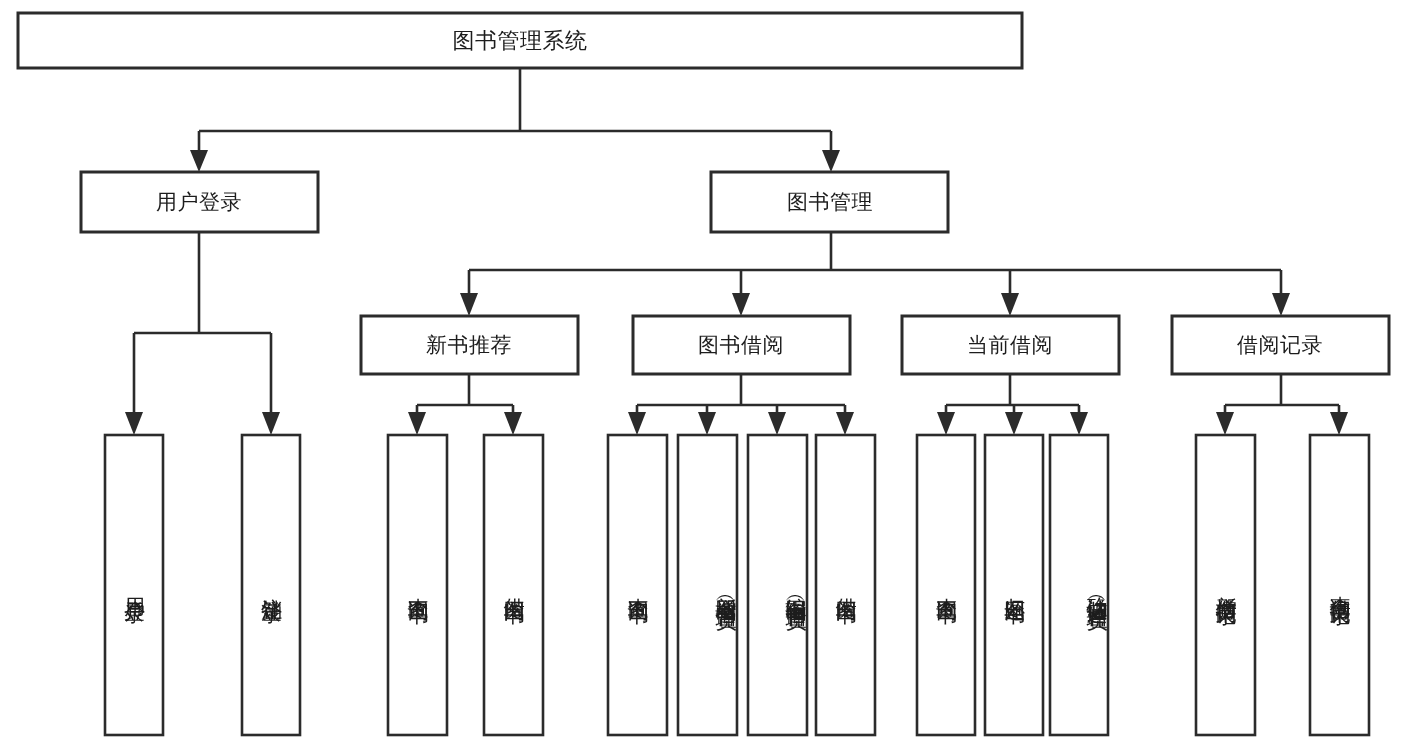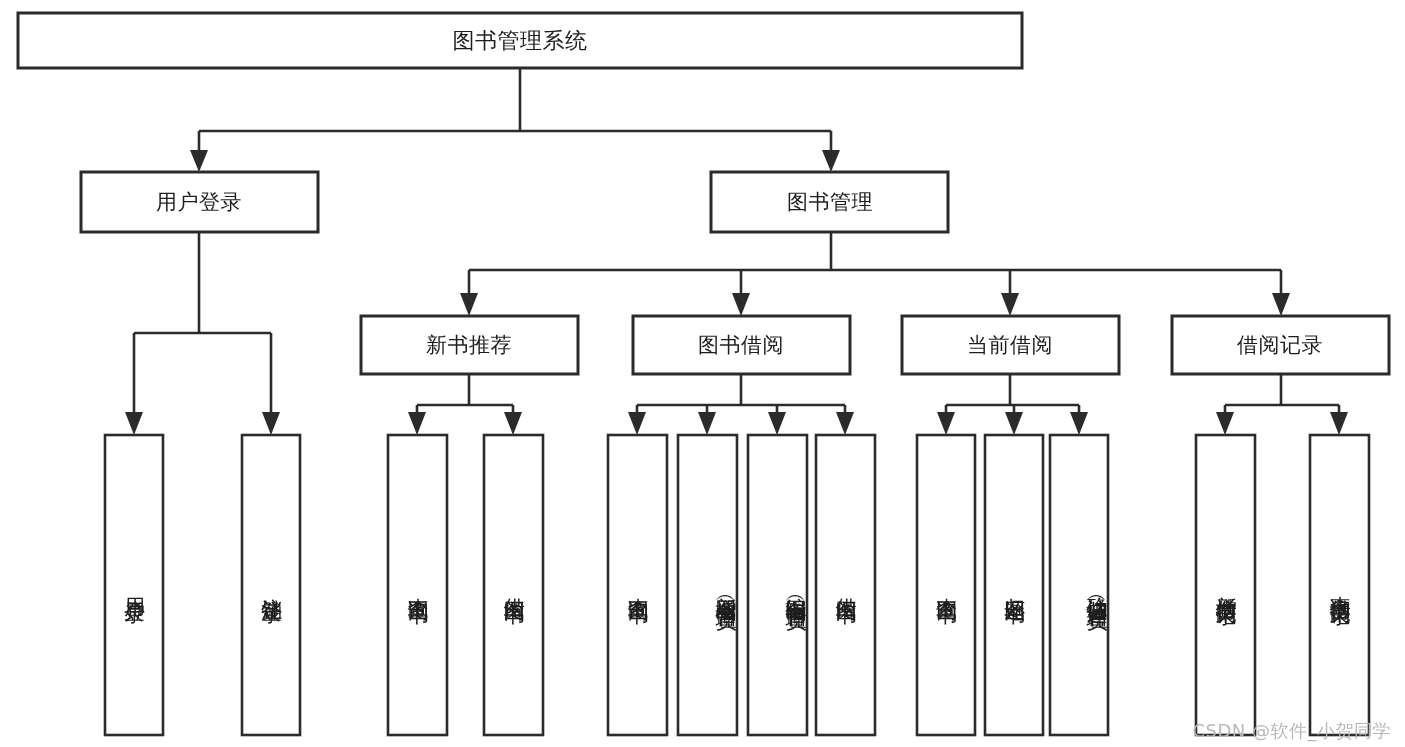--- a/index.html
+++ b/index.html
@@ -218,15 +218,14 @@
   <div class="leaf-label center-v" style="left:608px;  top:435px; width:59px; height:300px;">查询图书</div>
   <div class="leaf-label" style="left:678px;  top:443px; width:59px; height:292px;">新增图书（管理员）</div>
   <div class="leaf-label" style="left:748px;  top:443px; width:59px; height:292px;">编辑图书（管理员）</div>
   <div class="leaf-label center-v" style="left:816px;  top:435px; width:59px; height:300px;">借阅图书</div>
   <div class="leaf-label center-v" style="left:917px;  top:435px; width:58px; height:300px;">查询图书</div>
   <div class="leaf-label center-v" style="left:985px;  top:435px; width:58px; height:300px;">归还图书</div>
   <div class="leaf-label" style="left:1050px; top:443px; width:58px; height:292px;">确认归还（管理员）</div>
   <div class="leaf-label center-v" style="left:1196px; top:435px; width:59px; height:300px;">新增借阅记录</div>
   <div class="leaf-label center-v" style="left:1310px; top:435px; width:59px; height:300px;">查询借阅记录</div>
 
-  <div class="watermark">CSDN @软件_小贺同学</div>
 
 </div>
 
 </body></html>

